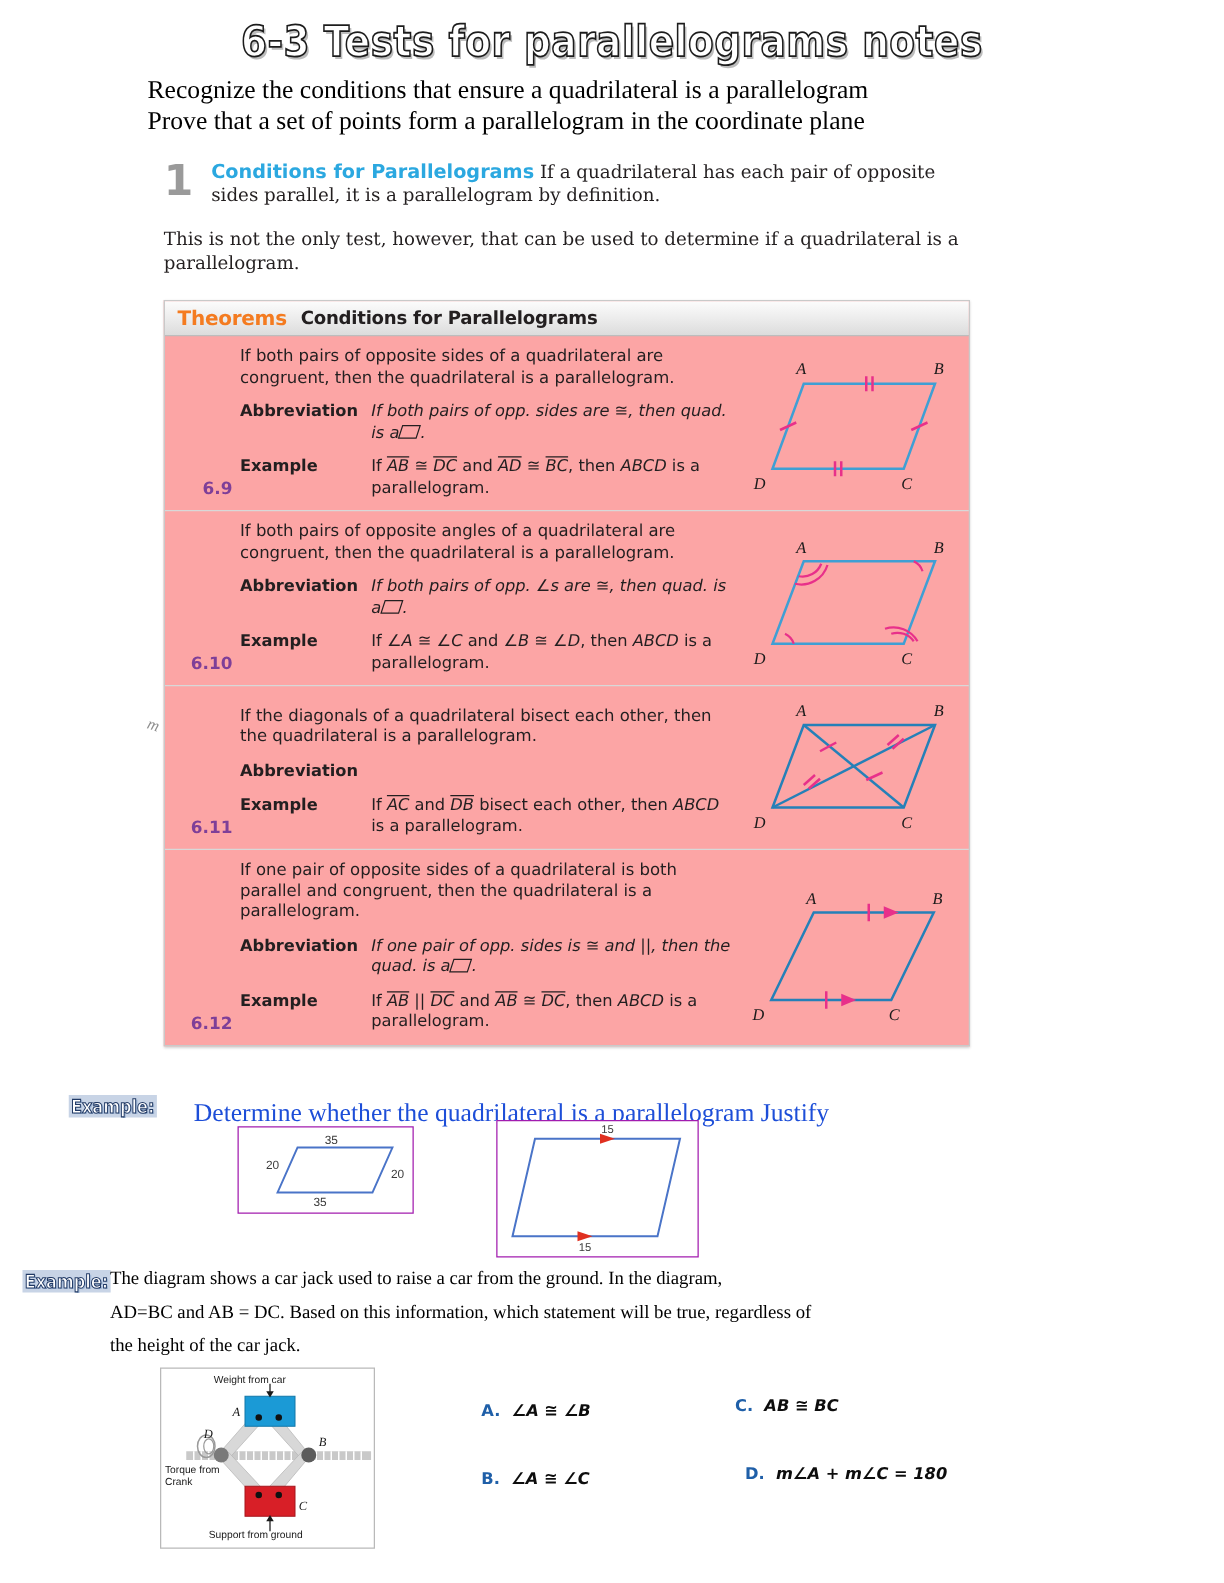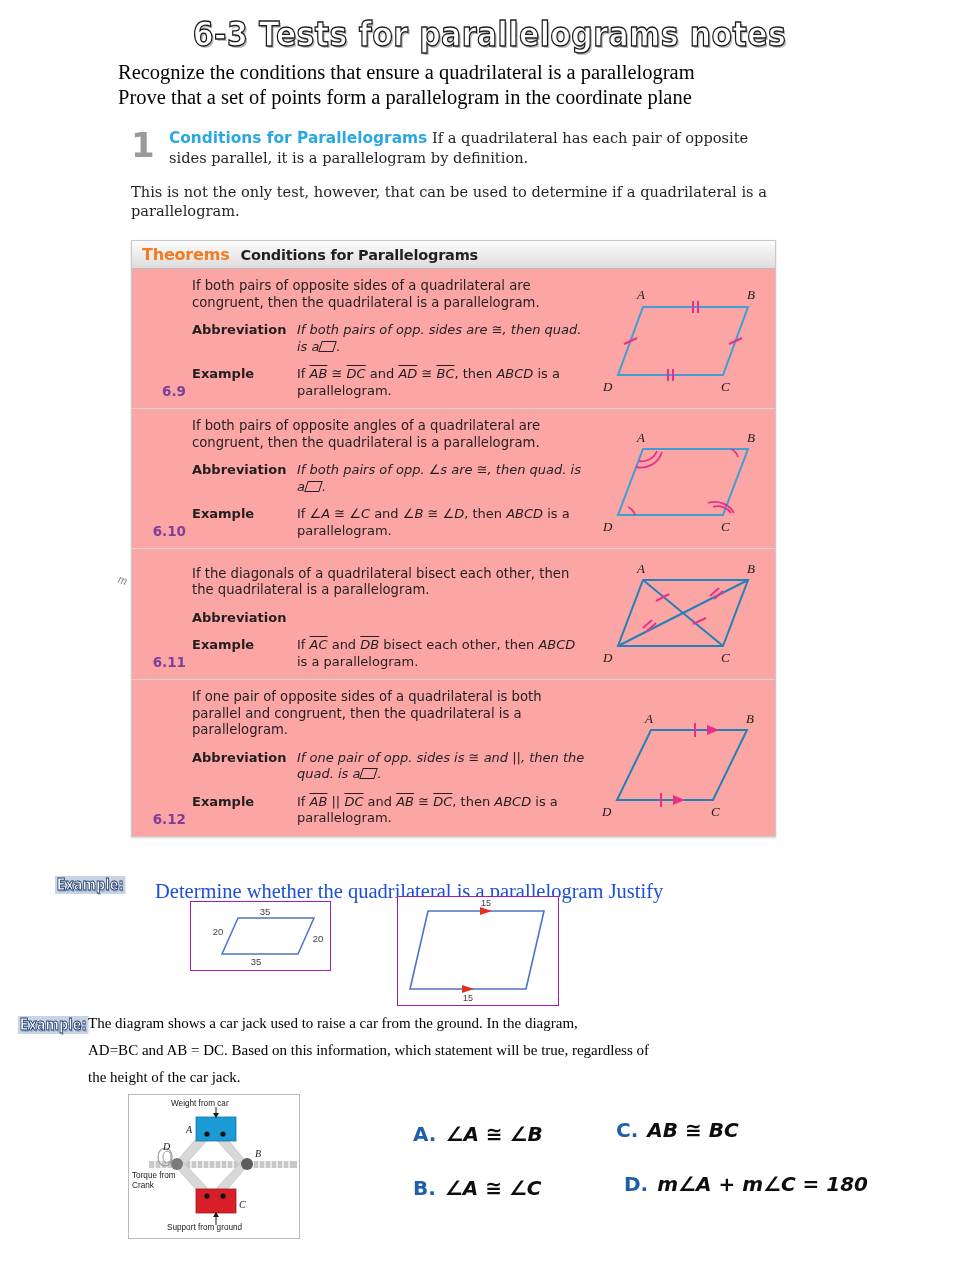--- a/index.html
+++ b/index.html
@@ -249,24 +249,23 @@
     font-family: "Liberation Sans", sans-serif;
     font-size: 8.2px;
     color: #1a1a1a;
     white-space: nowrap;
   }
 
   
   .choice {
     position: absolute;
     font-family: "DejaVu Sans", sans-serif;
-    font-size: 20px;
+    font-size: 13px;
     font-weight: bold;
     white-space: nowrap;
-    margin-left: 28px;
   }
   .choice .ltr { color: #1f5fa8; margin-right: 9px; }
   .choice .txt { color: #0d0d0d; font-style: italic; }
 
   #choice-a { top: 1122px; left: 385px; }
   #choice-b { top: 1176px; left: 385px; }
   #choice-c { top: 1118px; left: 588px; }
   #choice-d { top: 1172px; left: 596px; }
 
   

